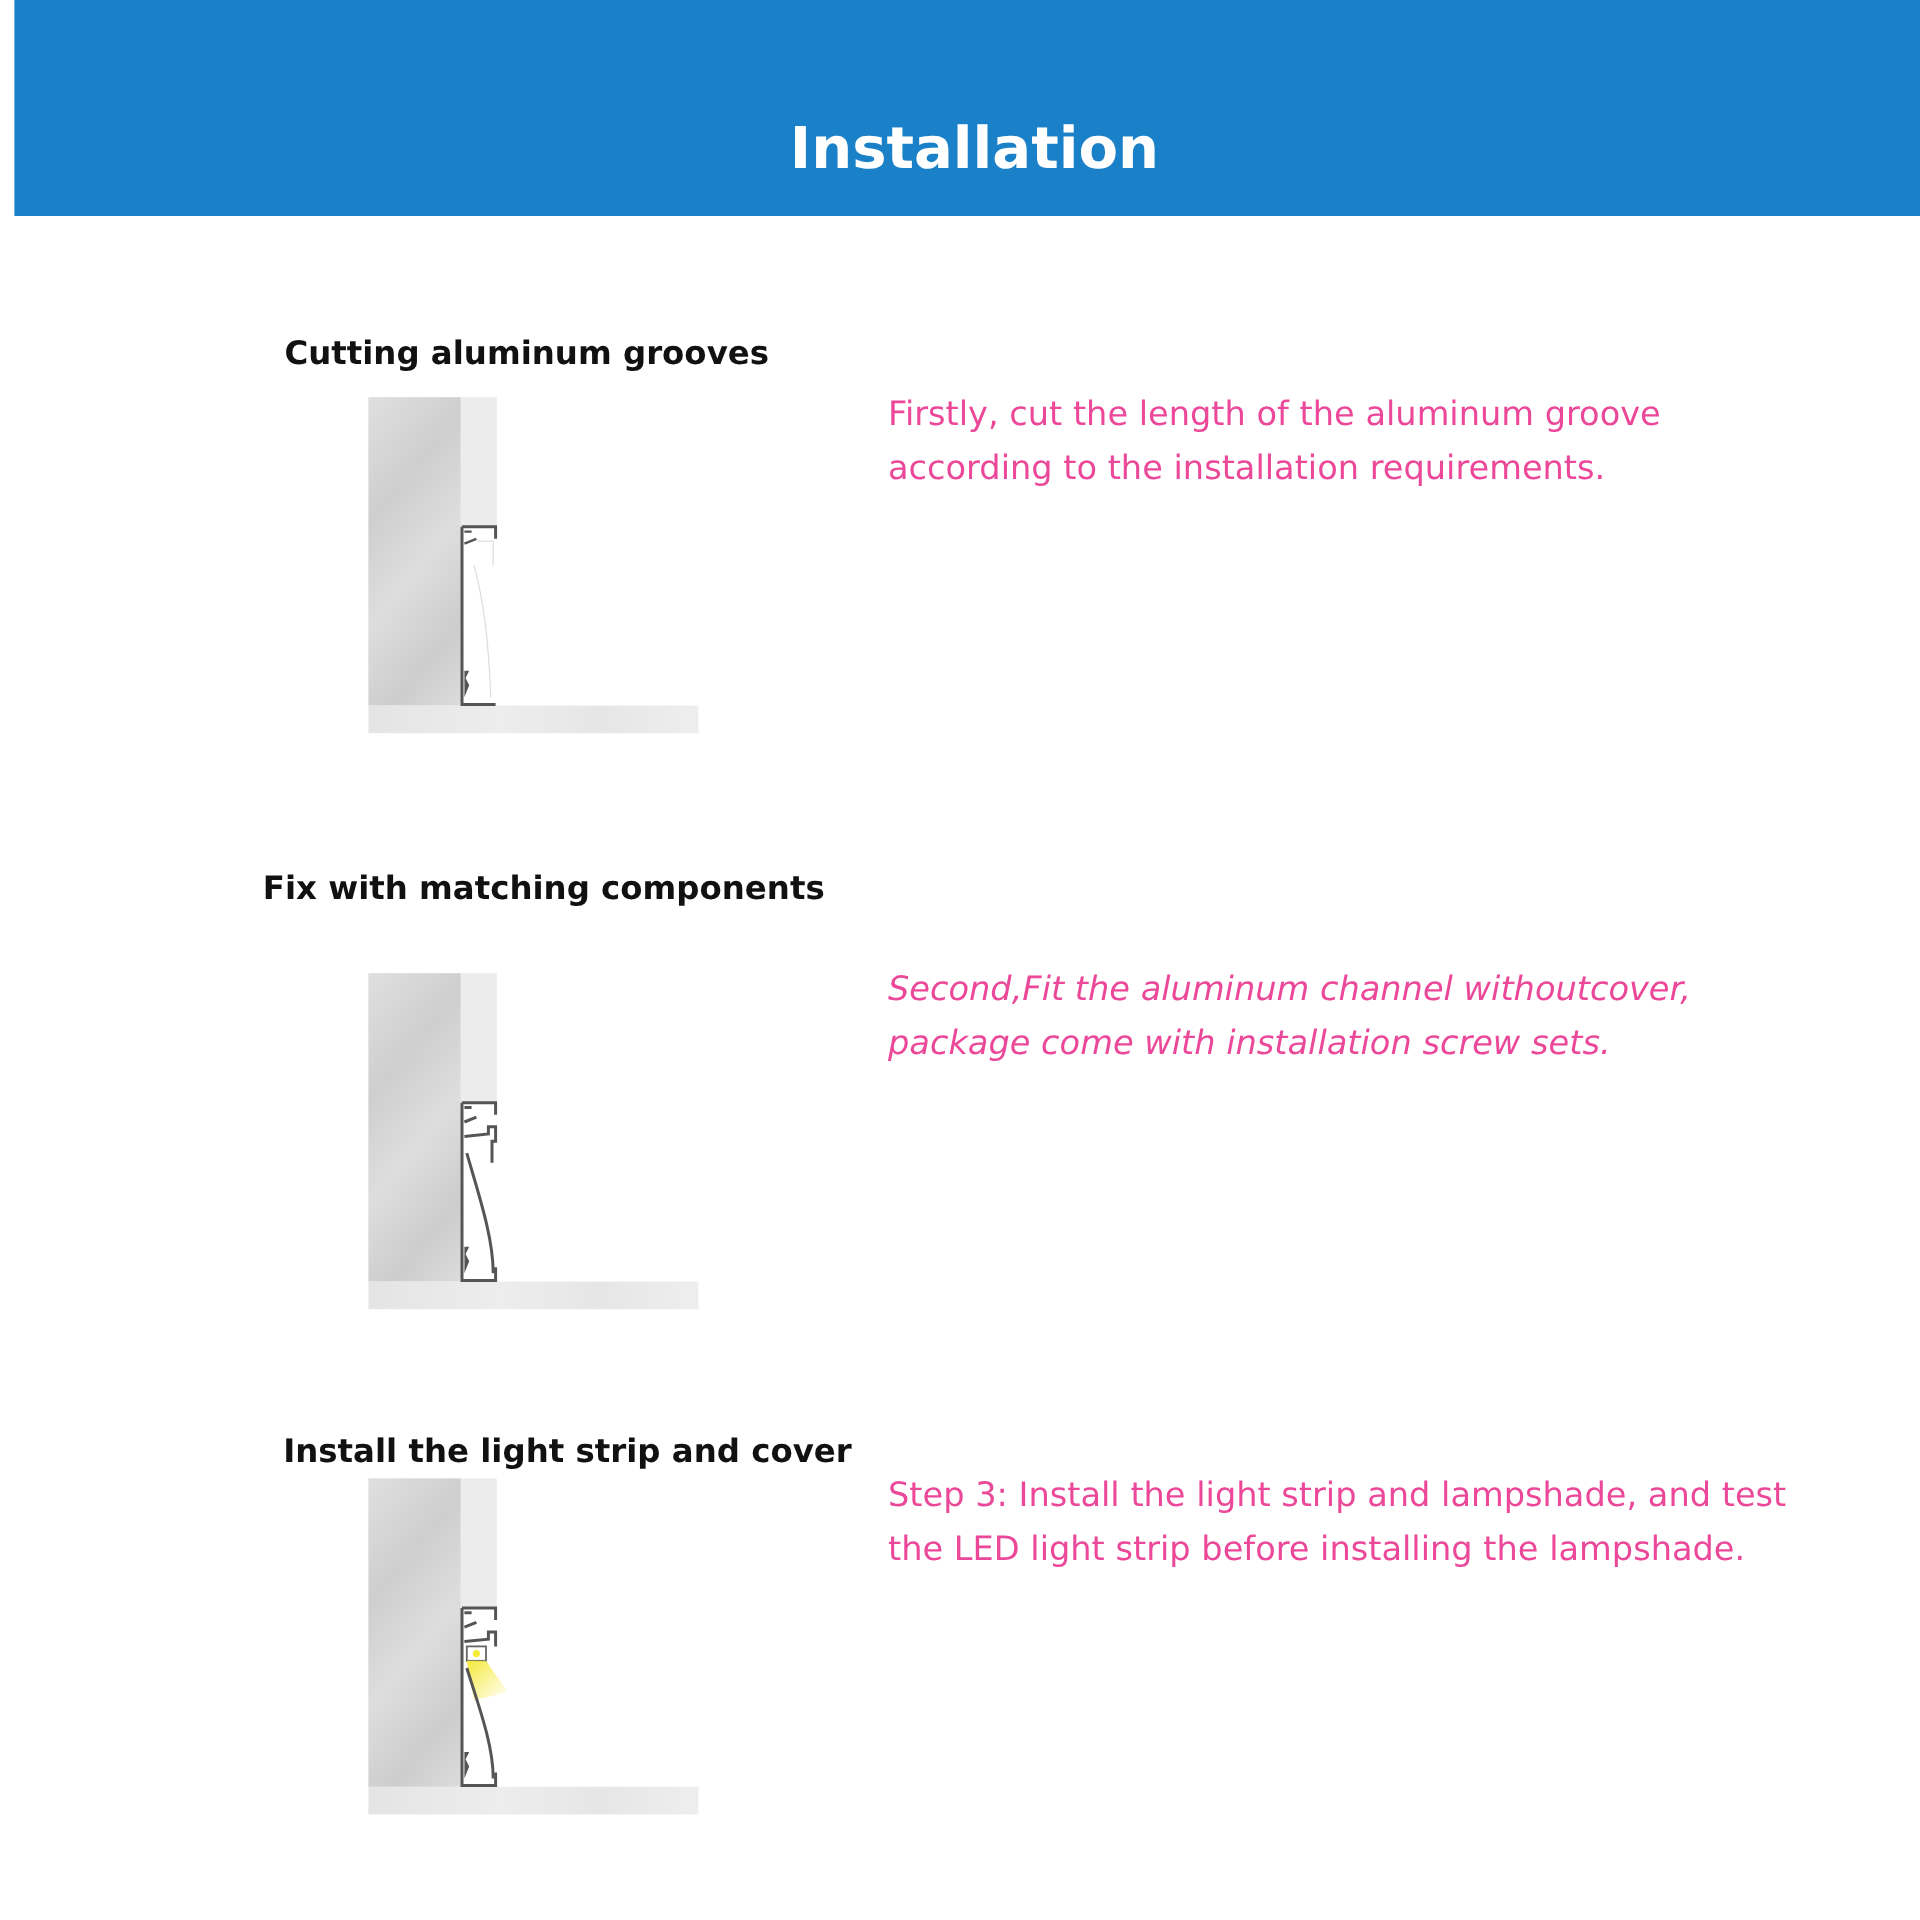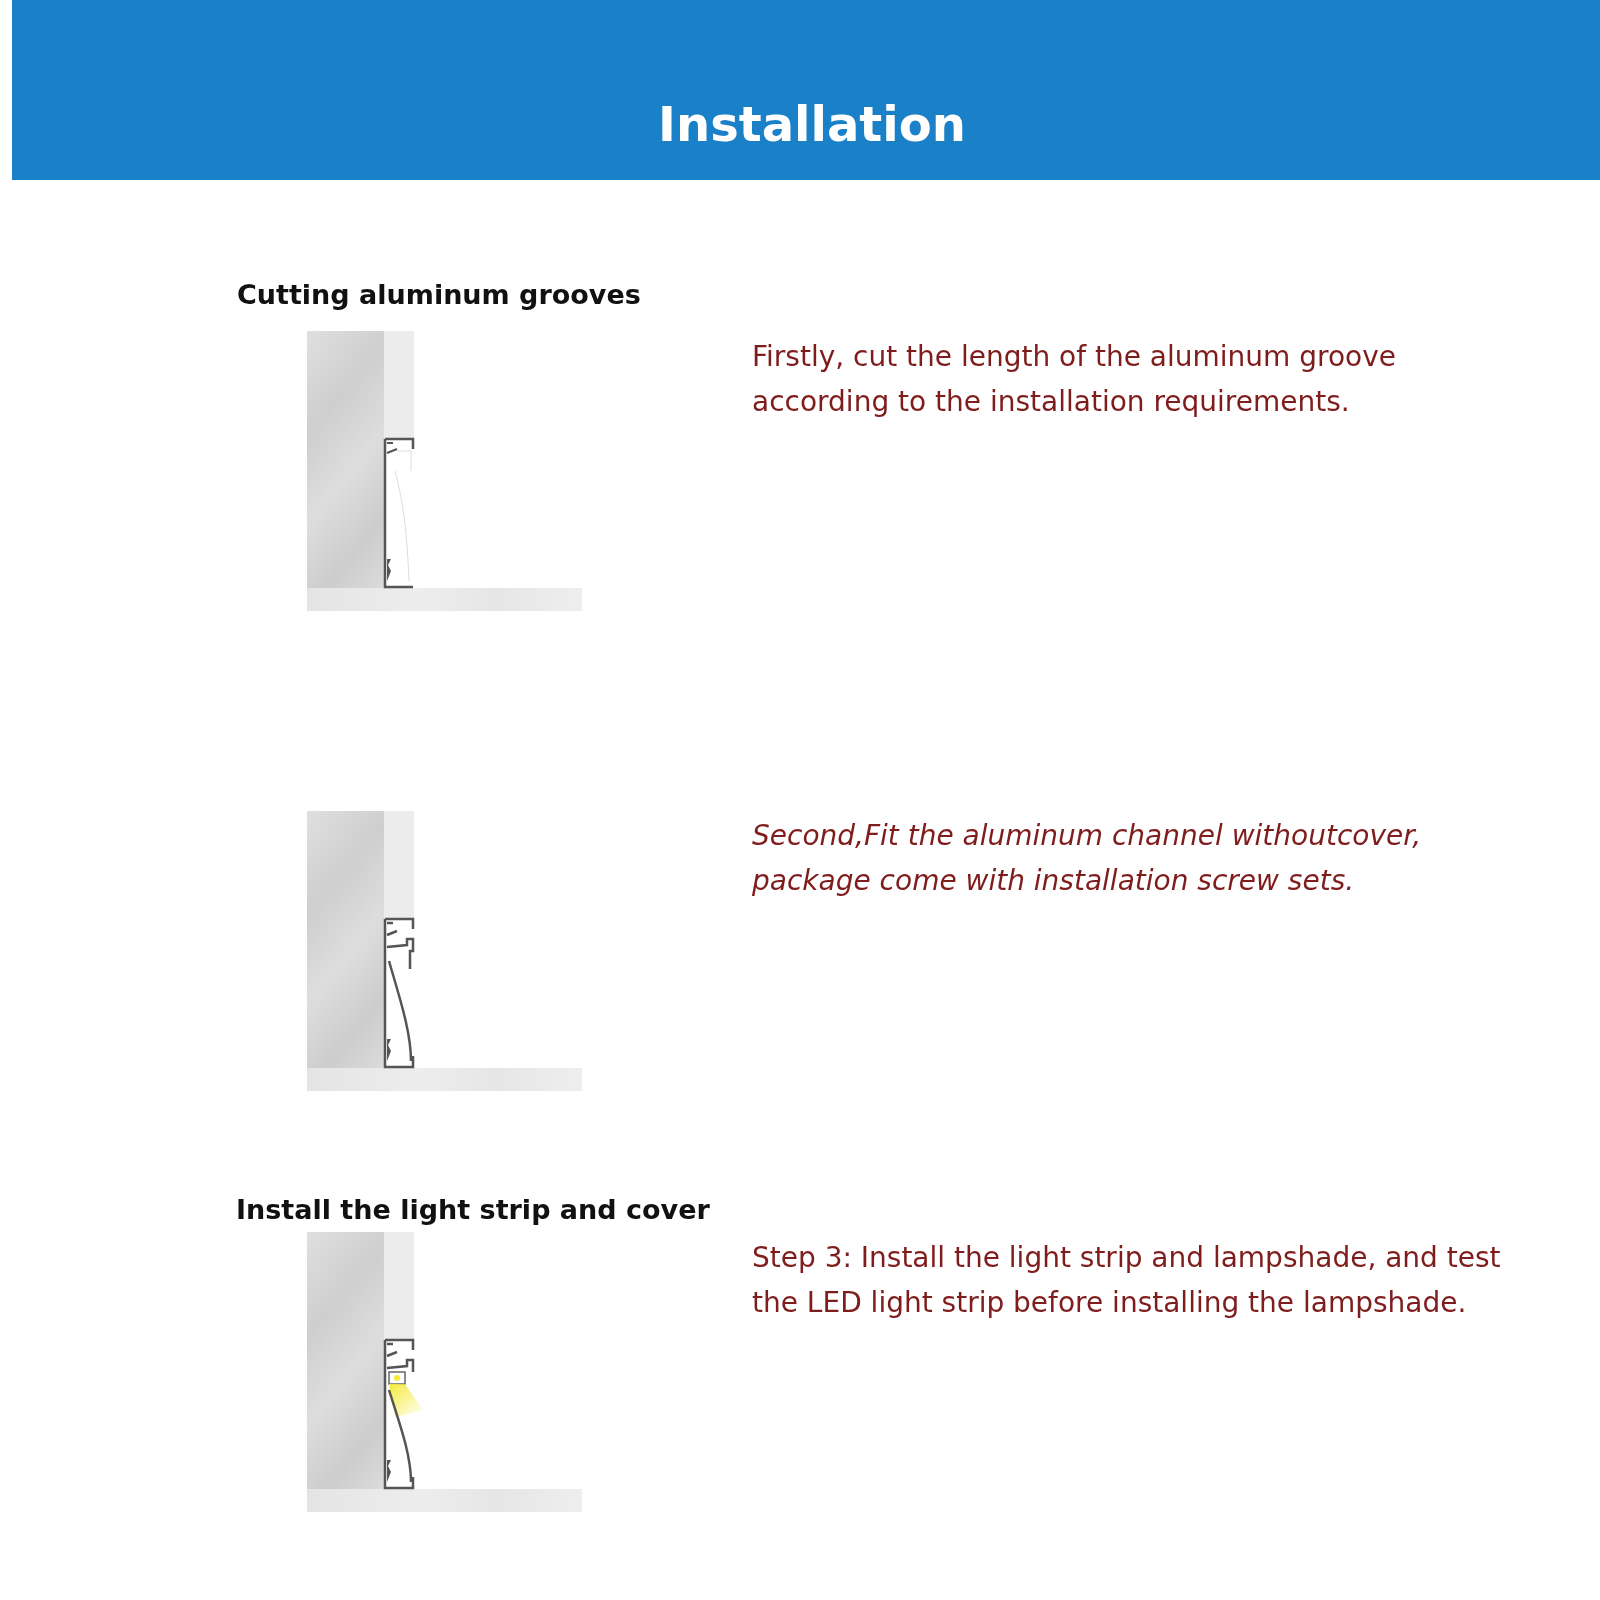--- a/index.html
+++ b/index.html
@@ -34,22 +34,22 @@
       line-height: 34px;
       color: #111;
       margin: 0;
       white-space: nowrap;
     }
     .step-desc {
       position: absolute;
       left: 740px;
       font-size: 28px;
       line-height: 45px;
-      color: #7f1d1d;
-      margin: 12px;
+      color: #ec4899;
+      margin: 0;
       width: 760px;
     }
     .diagram {
       position: absolute;
       left: 307px;
       width: 275px;
       height: 280px;
     }
     .wall {
       position: absolute; left: 0; top: 0;
@@ -88,20 +88,21 @@
       <path d="M80 112 l6 0 M80 122 l10 -4" stroke="#555" stroke-width="2"></path>
       <path d="M80 228 l4 0 l-3 6 l3 6 l-4 10 z" fill="#555"></path>
       <path d="M90 120 L104 120 L104 140 M88 140 C96 170 100 200 102 250" fill="none" stroke="#ddd" stroke-width="1"></path>
     </svg>
   </div>
   <p class="step-desc" style="top:322px;">Firstly, cut the length of the aluminum groove according to the installation requirements.</p>
 </section>
 
 <section>
   <h2 class="step-title" style="left:219px; top:724px;">
+    <span style="display:block">Fix with matching components</span>
   </h2>
   <div class="diagram" style="top:811px;">
     <div class="wall"></div>
     <div class="plaster"></div>
     <div class="floor"></div>
     <svg width="275" height="280">
       <path d="M78 108 L106 108 L106 118 M78 108 L78 256 L106 256 L106 245" fill="none" stroke="#555" stroke-width="2.5"></path>
       <path d="M80 112 l6 0 M80 124 l10 -4 M80 136 l20 -2 l0 -6 l6 0 l0 12 l-3 0 l0 18" fill="none" stroke="#555" stroke-width="2.5"></path>
       <path d="M82 150 C92 185 104 220 104 250" fill="none" stroke="#555" stroke-width="2.5"></path>
       <path d="M80 228 l4 0 l-3 6 l3 6 l-4 10 z" fill="#555"></path>

